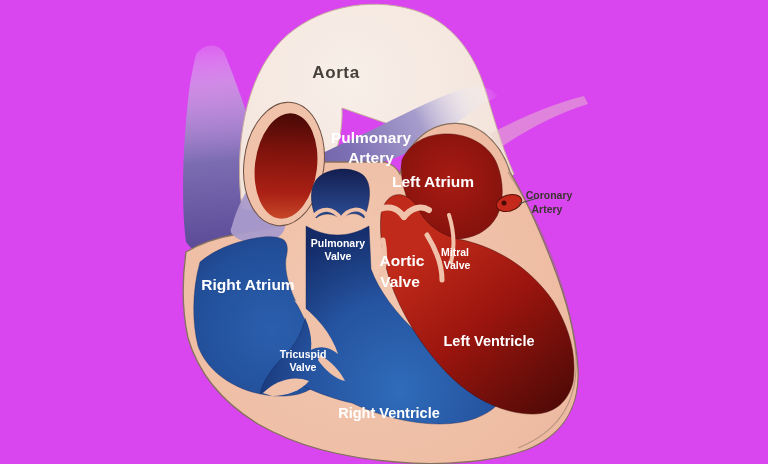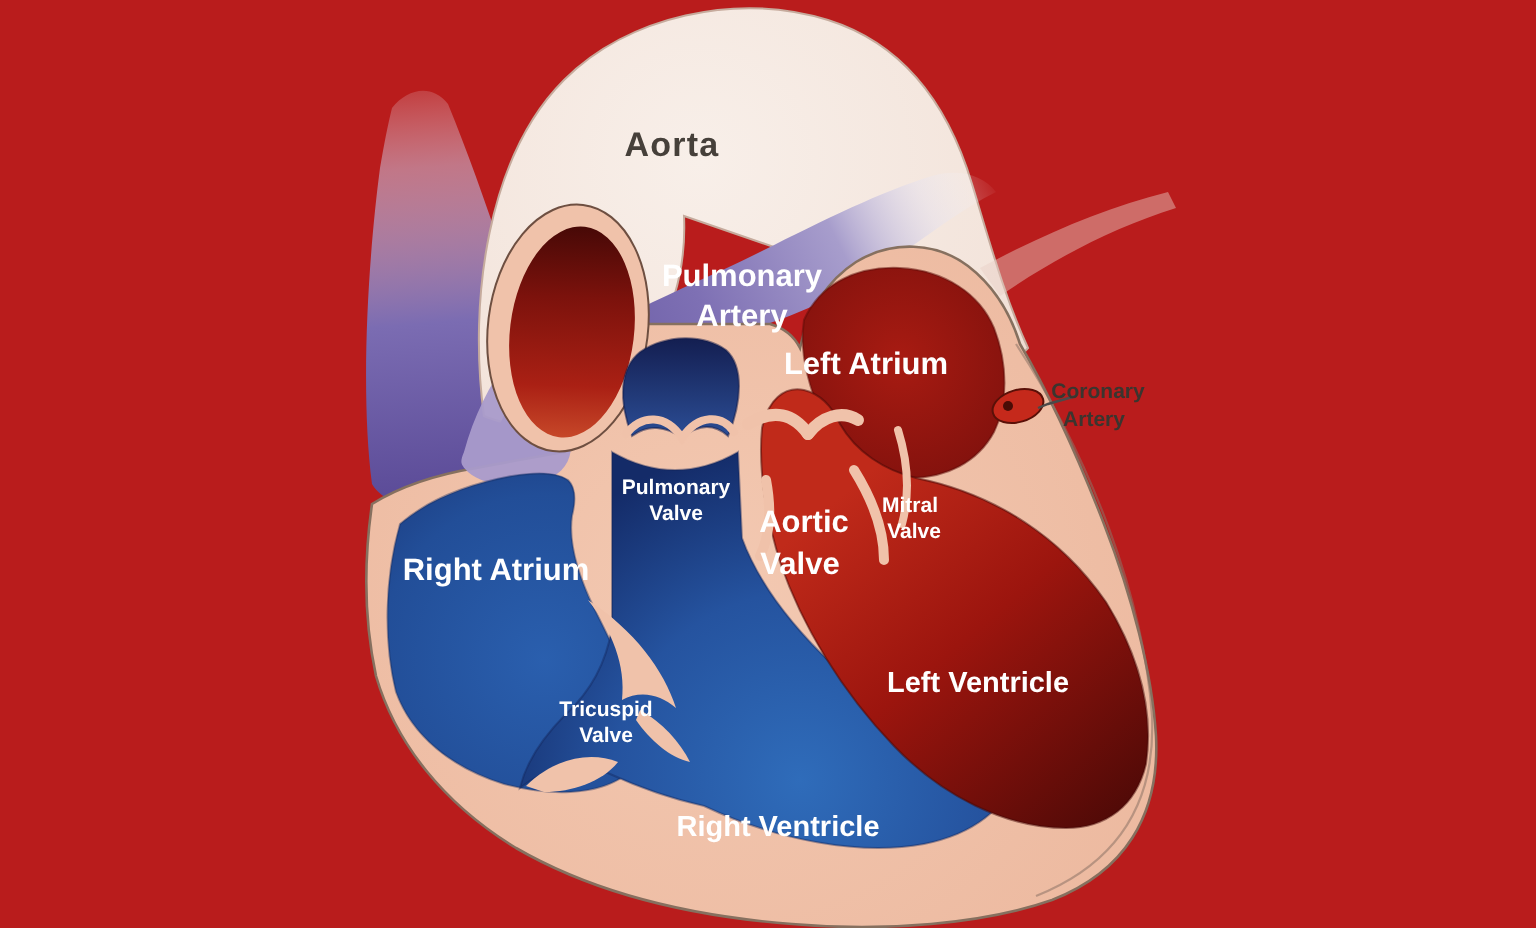--- a/index.html
+++ b/index.html
@@ -1,16 +1,16 @@
 <!DOCTYPE html>
 <html><head>
 <meta charset="utf-8">
 <style>
   html,body{margin:0;padding:0;background:#fff;}
-  .stage{position:relative;width:768px;height:464px;background:#b91c1c;overflow:hidden;
+  .stage{position:relative;width:768px;height:464px;background:#d946ef;overflow:hidden;
          font-family:"Liberation Sans",sans-serif;}
   svg{display:block}
   text{text-anchor:middle}
   .t-aorta{font-size:17px;font-weight:600;fill:#46403a;letter-spacing:.6px}
   .t-lg{font-size:15.5px;font-weight:600;fill:#ffffff}
   .t-md{font-size:14.5px;font-weight:600;fill:#ffffff}
   .t-sm{font-size:10.5px;font-weight:600;fill:#ffffff}
   .t-dk{font-size:10.5px;font-weight:600;fill:#3a352f}
 </style>
 </head>

